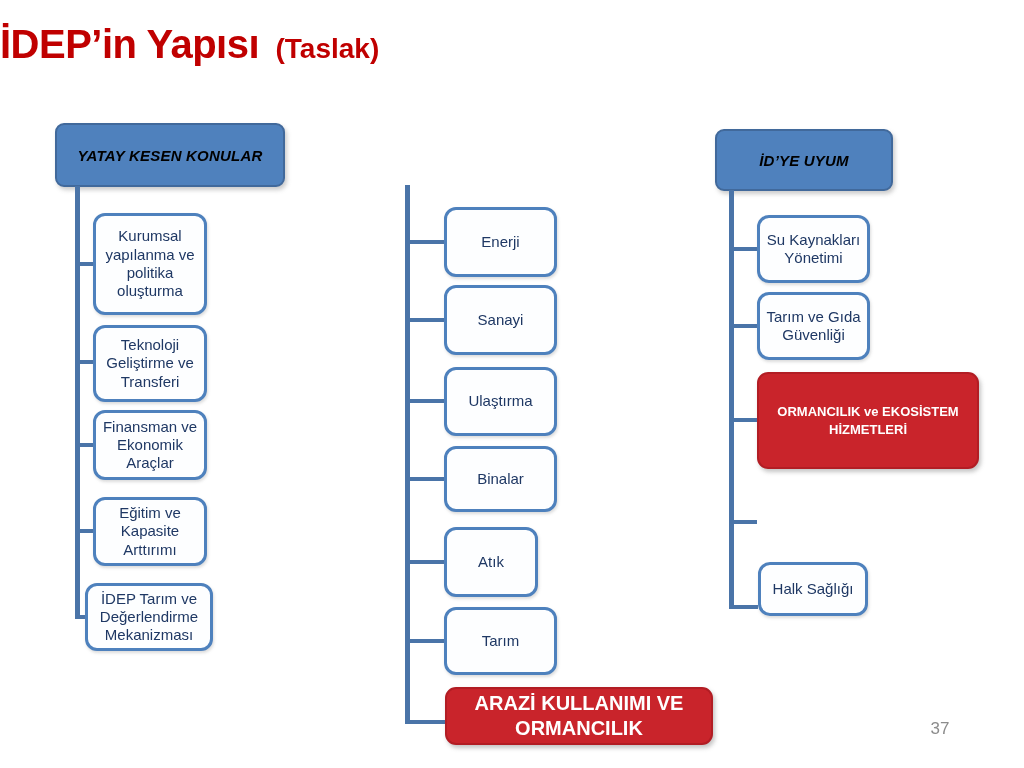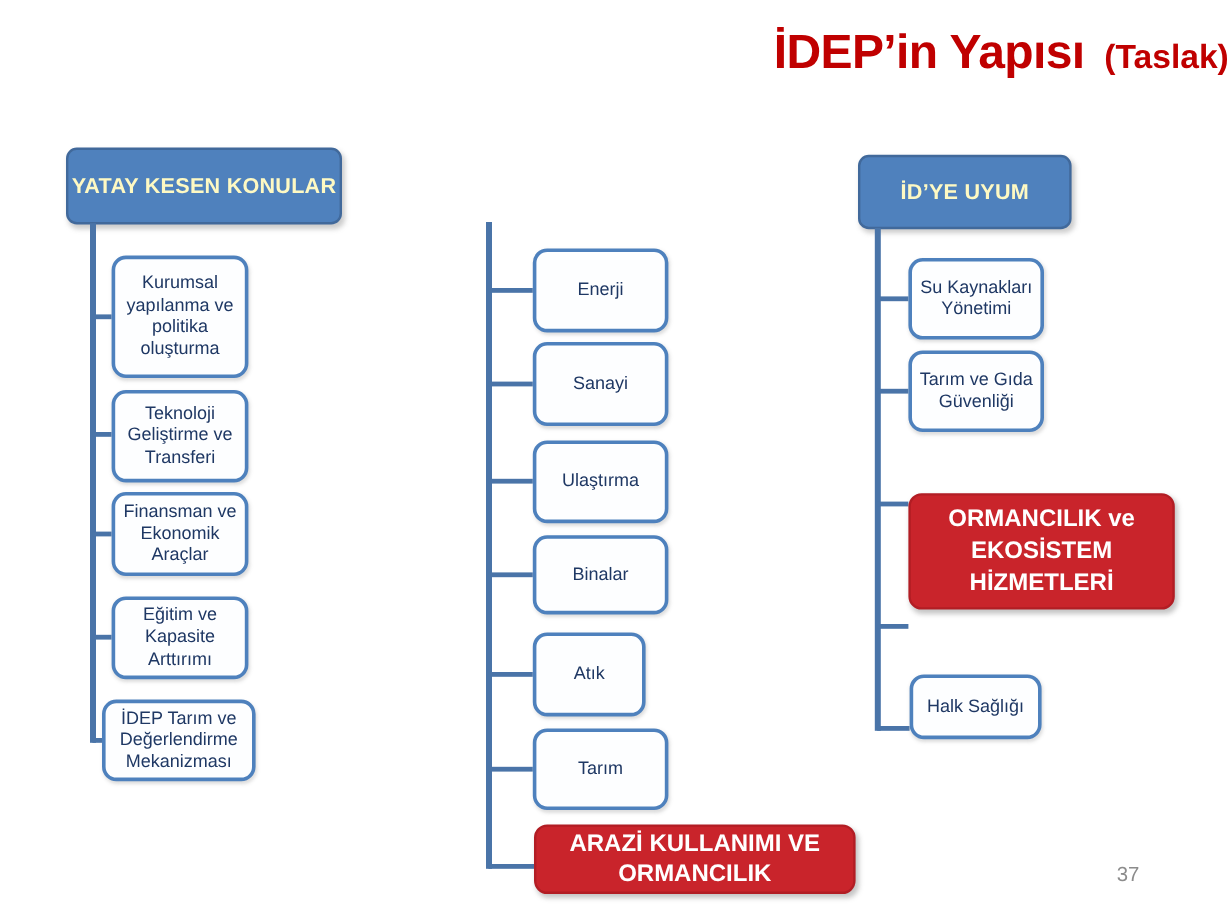--- a/index.html
+++ b/index.html
@@ -13,47 +13,48 @@
     --highlight-fill:#C9242B;
     --highlight-border:#B21D24;
     --page-gray:#8C8C8C;
   }
   html,body{margin:0;padding:0;background:#FFFFFF;}
   .slide{
     position:relative;width:1024px;height:768px;background:#FFFFFF;overflow:hidden;
     font-family:"Liberation Sans","DejaVu Sans",sans-serif;
   }
   .title-row{
-    position:absolute;left:0;top:22px;width:1024px;text-align:right;
+    position:absolute;left:0;top:22px;width:1024px;text-align:left;
     color:var(--title-red);white-space:nowrap;
   }
   .title-main{font-size:40px;font-weight:bold;letter-spacing:-0.5px;}
   .title-suffix{font-size:28px;font-weight:bold;margin-left:12px;}
   .hdr{
     position:absolute;display:flex;align-items:center;justify-content:center;
     background:var(--header-fill);border:2px solid var(--header-border);
-    border-radius:9px;color:#fef9c3;font-weight:bold;font-size:18px;
+    border-radius:9px;color:#000000;font-weight:bold;font-size:15px;
     text-align:center;letter-spacing:0.2px;
     box-shadow:2px 3px 4px rgba(110,110,110,0.35);
     box-sizing:border-box;
+    font-style:italic;
   }
   .node{
     position:absolute;display:flex;align-items:center;justify-content:center;
     background:var(--node-fill);border:3px solid var(--node-border);
     border-radius:12px;color:var(--node-text);font-size:15px;line-height:1.22;
     text-align:center;padding:2px 3px;box-sizing:border-box;
     box-shadow:1px 2px 3px rgba(140,140,140,0.3);
   }
   .node.red{
     background:var(--highlight-fill);border:2px solid var(--highlight-border);
     color:#FFFFFF;font-weight:bold;border-radius:11px;
     box-shadow:2px 3px 4px rgba(110,110,110,0.4);
   }
   .node.red.mid{font-size:20px;line-height:1.25;}
-  .node.red.right{font-size:20px;line-height:1.35;margin-top:39px;}
+  .node.red.right{font-size:13px;line-height:1.35;}
   .vline,.hstub{position:absolute;background:var(--connector);}
   .pagenum{
     position:absolute;left:915px;top:719px;width:50px;text-align:center;
     color:var(--page-gray);font-size:17px;
   }
 </style>
 </head>
 <body>
 
 <div class="slide">

